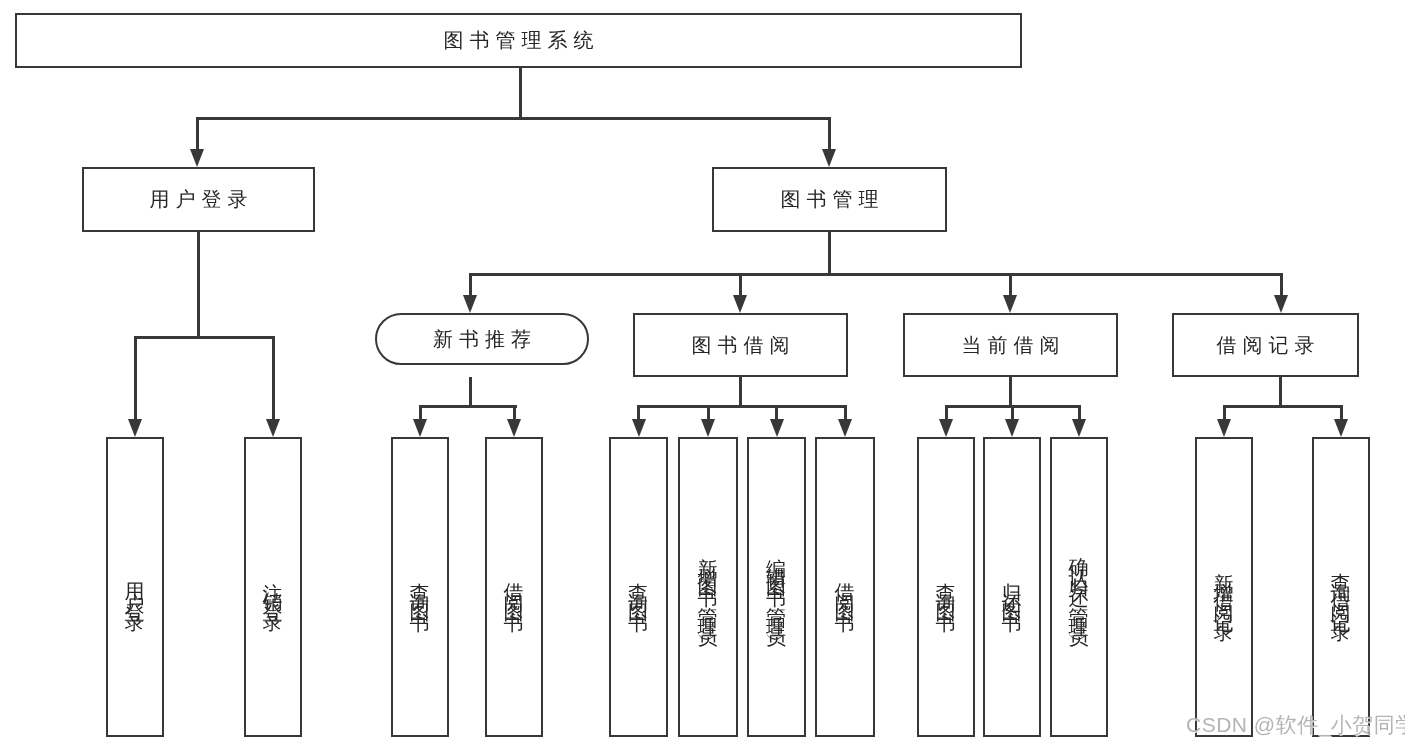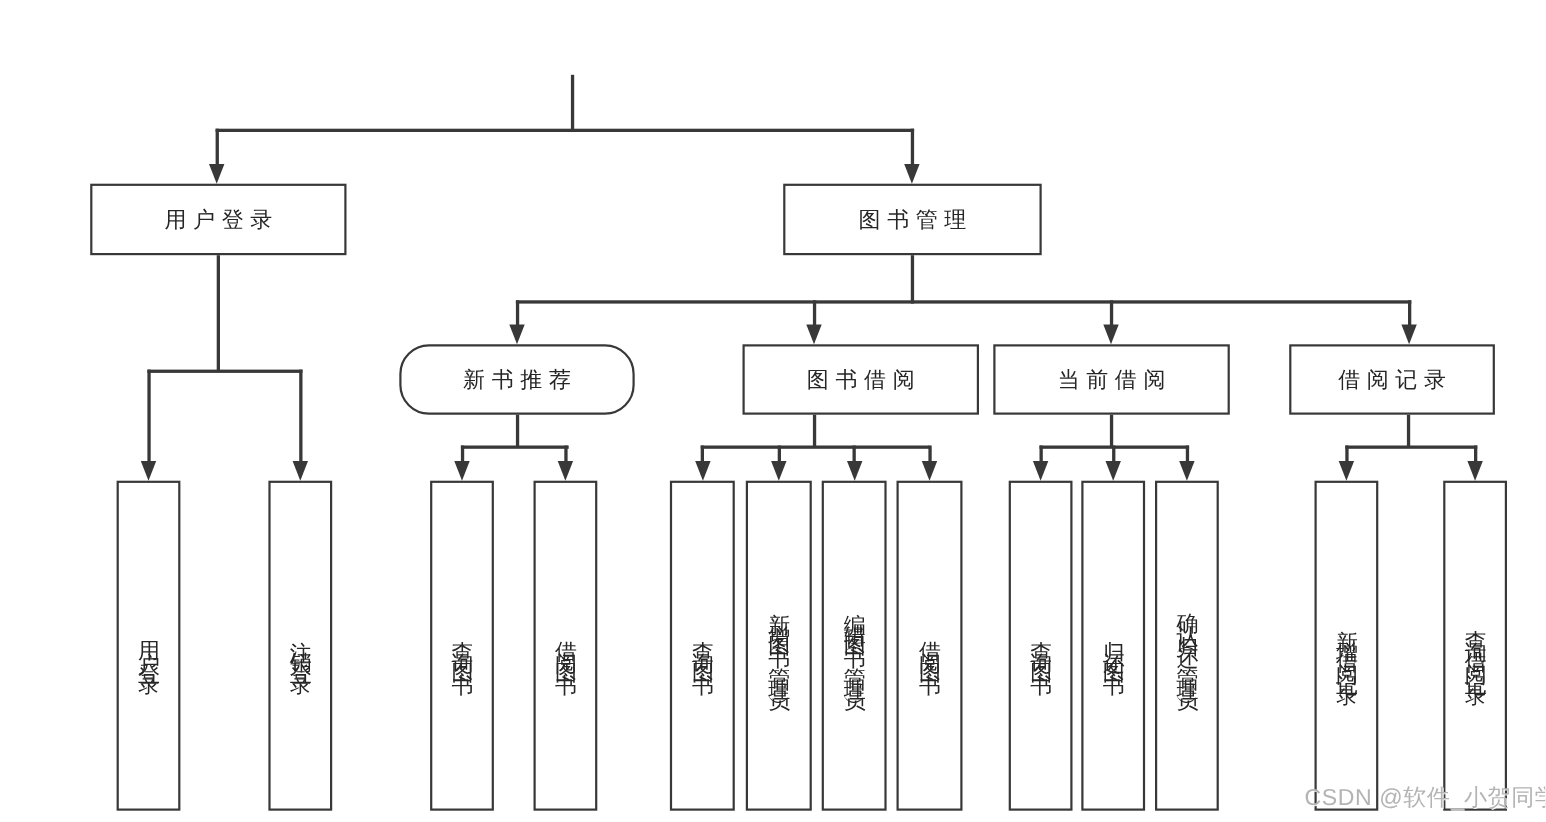--- a/index.html
+++ b/index.html
@@ -53,34 +53,37 @@
     white-space:nowrap;
     text-shadow:1px 1px 0 rgba(255,255,255,0.85);
     z-index:10;
   }
 </style>
 </head>
 <body>
 
 <div id="canvas">
 
+  <div class="box" style="left:15px;top:13px;width:1007px;height:55px;">
+    <span>图书管理系统</span>
+  </div>
 
   <div class="box" style="left:82px;top:167px;width:233px;height:65px;">
     <span>用户登录</span>
   </div>
 
   <div class="box" style="left:712px;top:167px;width:235px;height:65px;">
     <span>图书管理</span>
   </div>
 
-  <div class="box" style="left:363px;top:313px;width:214px;height:64px;border-radius:27px;">
+  <div class="box" style="left:375px;top:313px;width:214px;height:52px;border-radius:27px;">
     <span>新书推荐</span>
   </div>
 
-  <div class="box" style="left:633px;top:313px;width:215px;height:64px;margin-left:42px;">
+  <div class="box" style="left:633px;top:313px;width:215px;height:64px;">
     <span>图书借阅</span>
   </div>
 
   <div class="box" style="left:903px;top:313px;width:215px;height:64px;font-family:Liberation Mono, monospace;">
     <span>当前借阅</span>
   </div>
 
   <div class="box" style="left:1172px;top:313px;width:187px;height:64px;">
     <span>借阅记录</span>
   </div>

